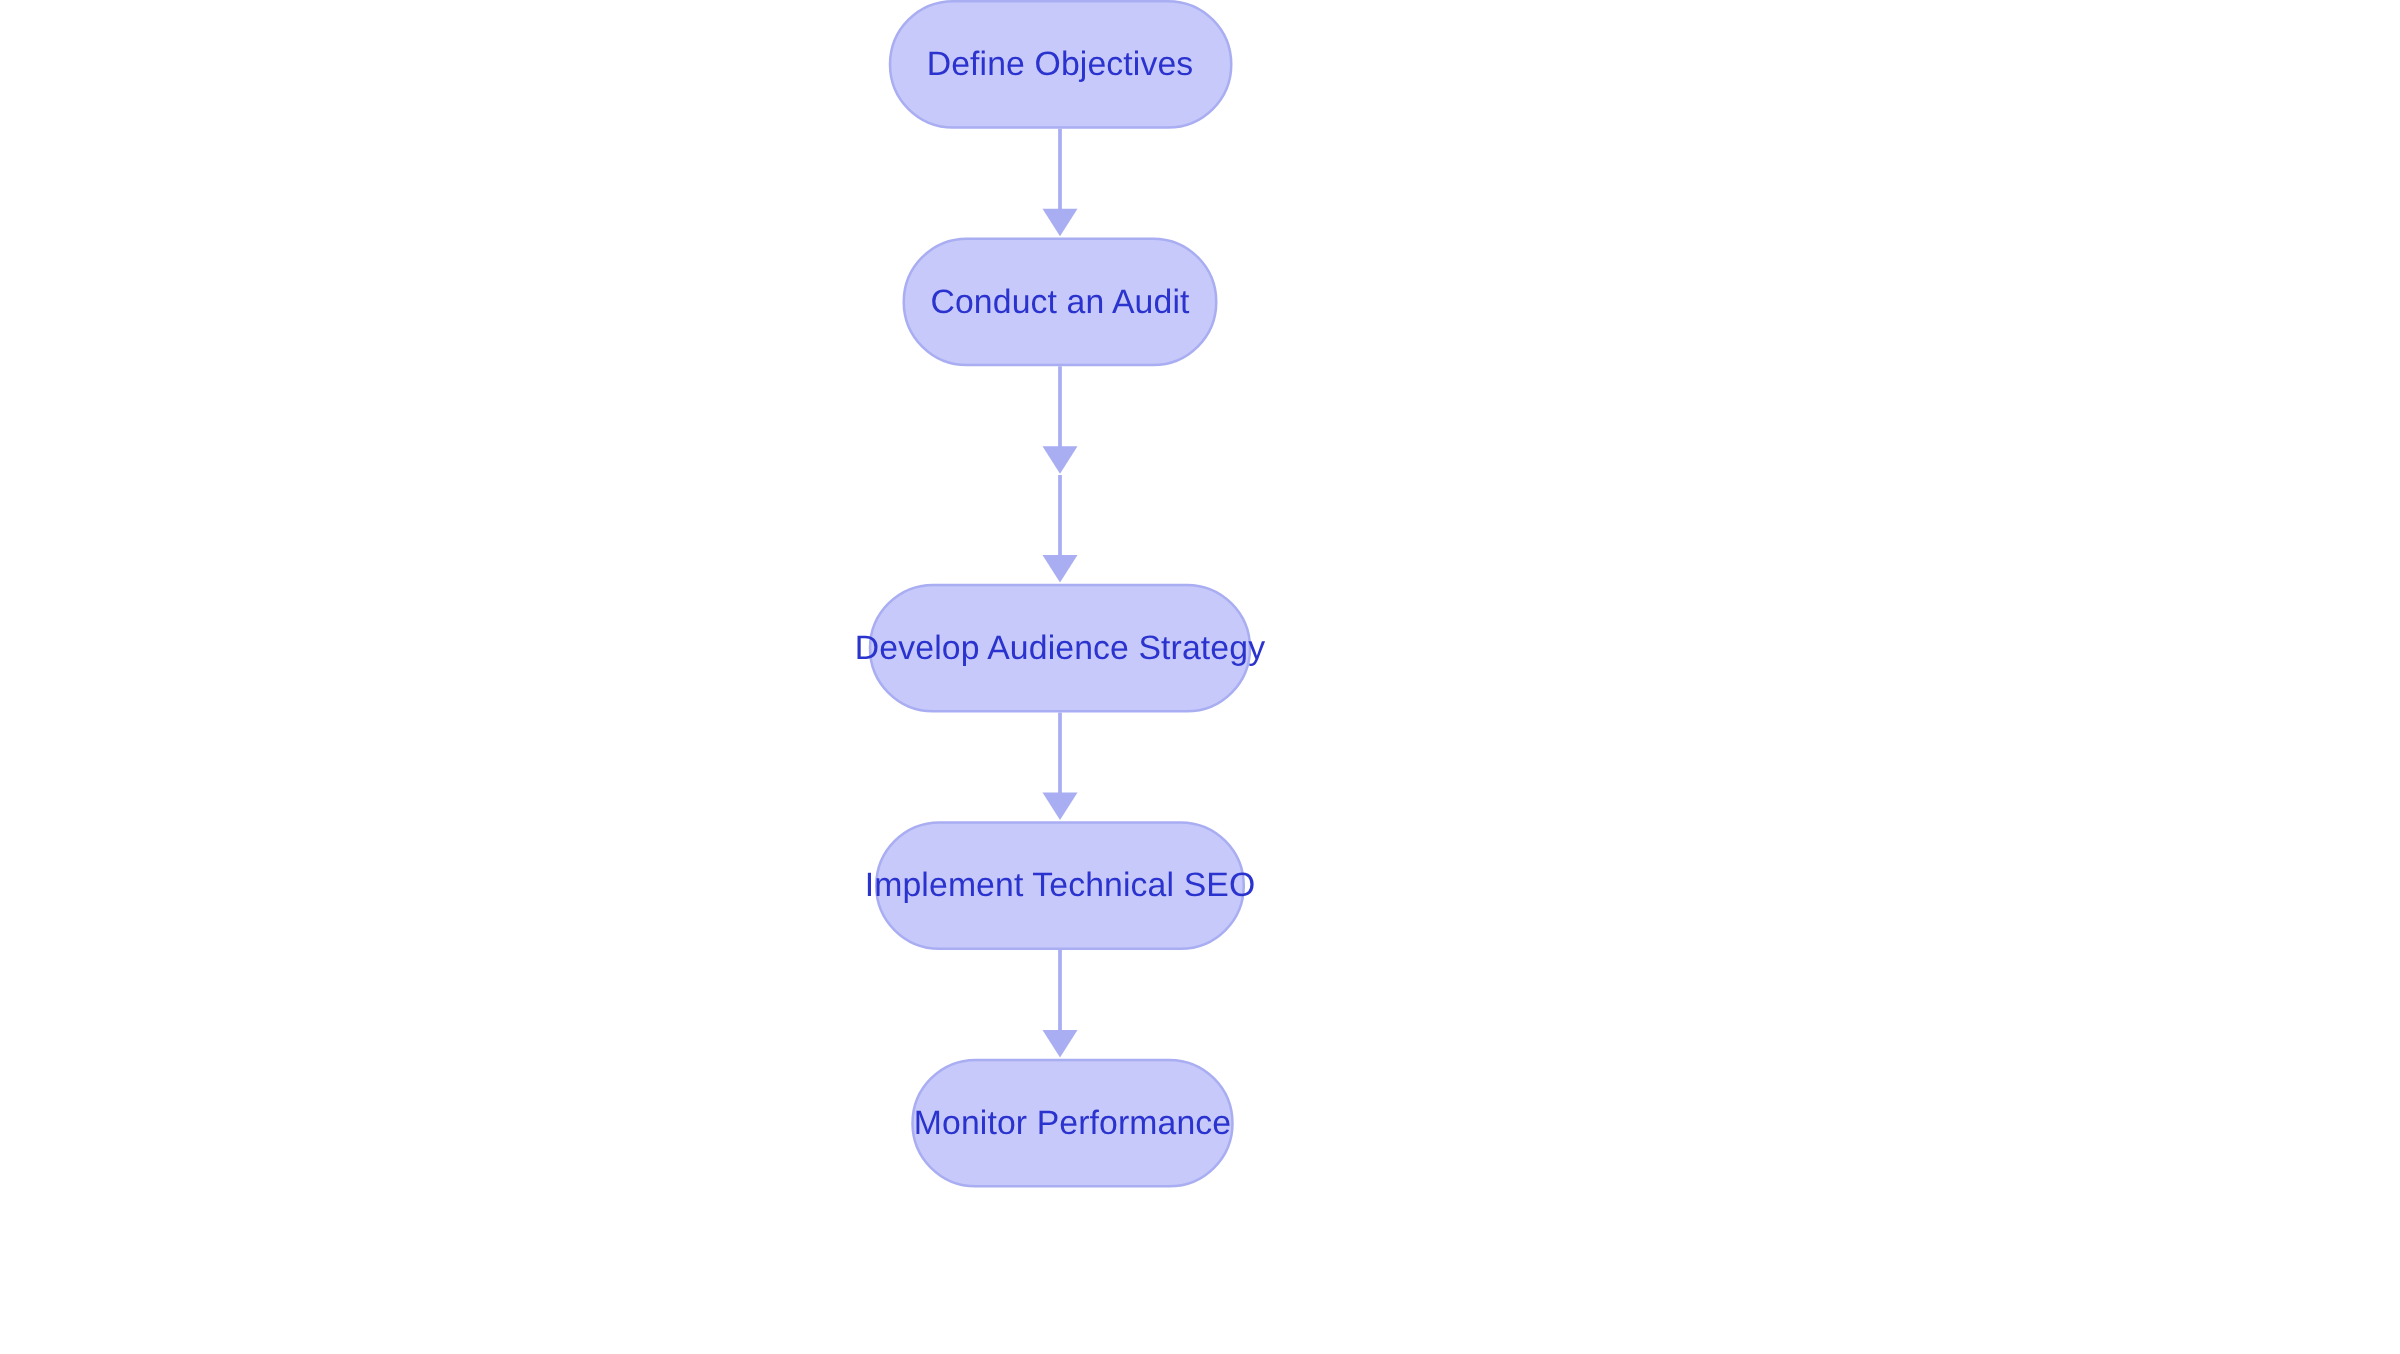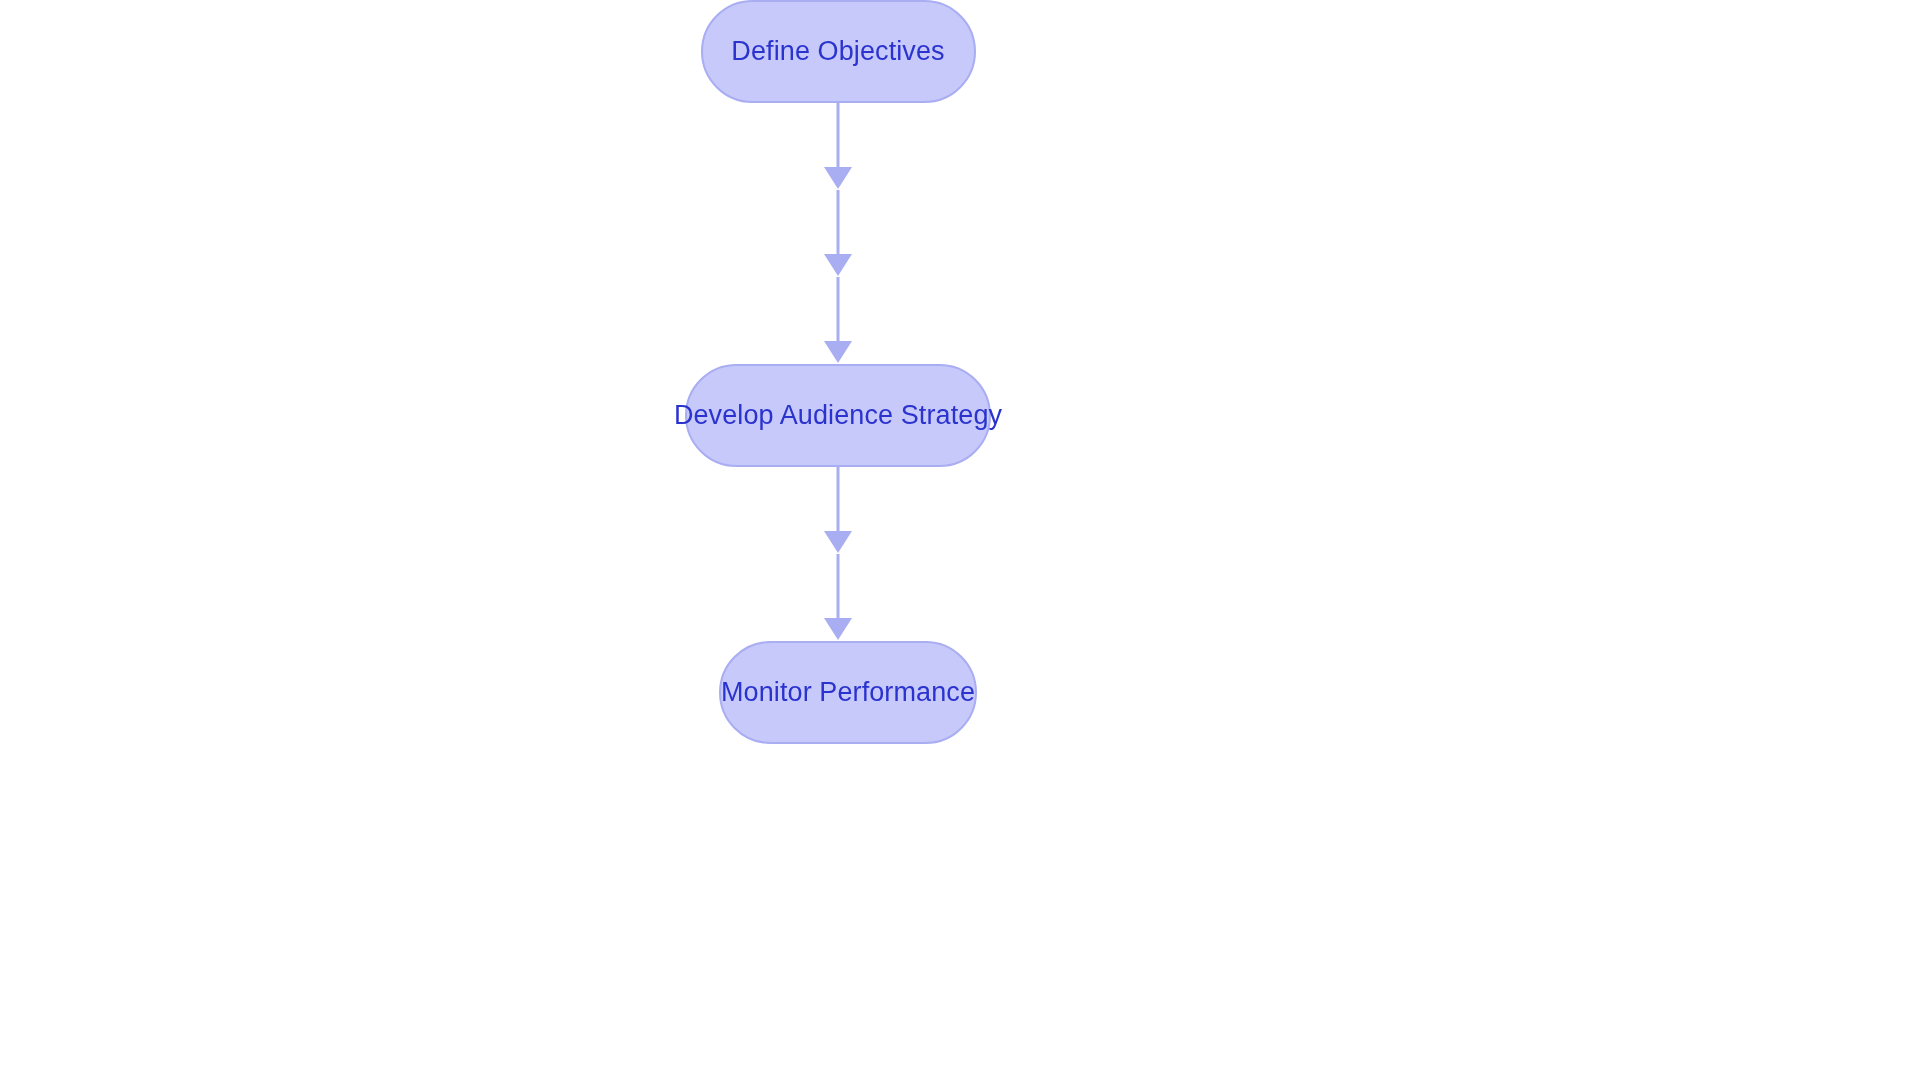--- a/index.html
+++ b/index.html
@@ -17,21 +17,21 @@
 
   #flowchart-canvas {
     position: relative;
     width: 1920px;
     height: 1083px;
     background: #ffffff;
   }
 
   .flow-column {
     position: absolute;
-    left: 2px;
+    left: 12px;
     top: 0;
     width: 1672px;
     height: 1083px;
     display: flex;
     flex-direction: column;
     align-items: center;
     justify-content: flex-start;
   }
 
   
@@ -101,20 +101,23 @@
 
     <div class="flow-node w-275">
       <span class="node-label">Define Objectives</span>
     </div>
 
     <div class="flow-connector">
       <span class="conn-line"></span>
       <span class="conn-arrowhead"></span>
     </div>
 
+    <div class="flow-node w-252">
+      <span class="node-label">Conduct an Audit</span>
+    </div>
 
     <div class="flow-connector">
       <span class="conn-line"></span>
       <span class="conn-arrowhead"></span>
     </div>
 
 
     <div class="flow-connector">
       <span class="conn-line"></span>
       <span class="conn-arrowhead"></span>
@@ -122,20 +125,23 @@
 
     <div class="flow-node w-306">
       <span class="node-label">Develop Audience Strategy</span>
     </div>
 
     <div class="flow-connector">
       <span class="conn-line"></span>
       <span class="conn-arrowhead"></span>
     </div>
 
+    <div class="flow-node w-296">
+      <span class="node-label">Implement Technical SEO</span>
+    </div>
 
     <div class="flow-connector">
       <span class="conn-line"></span>
       <span class="conn-arrowhead"></span>
     </div>
 
     <div class="flow-node w-258">
       <span class="node-label">Monitor Performance</span>
     </div>
 

